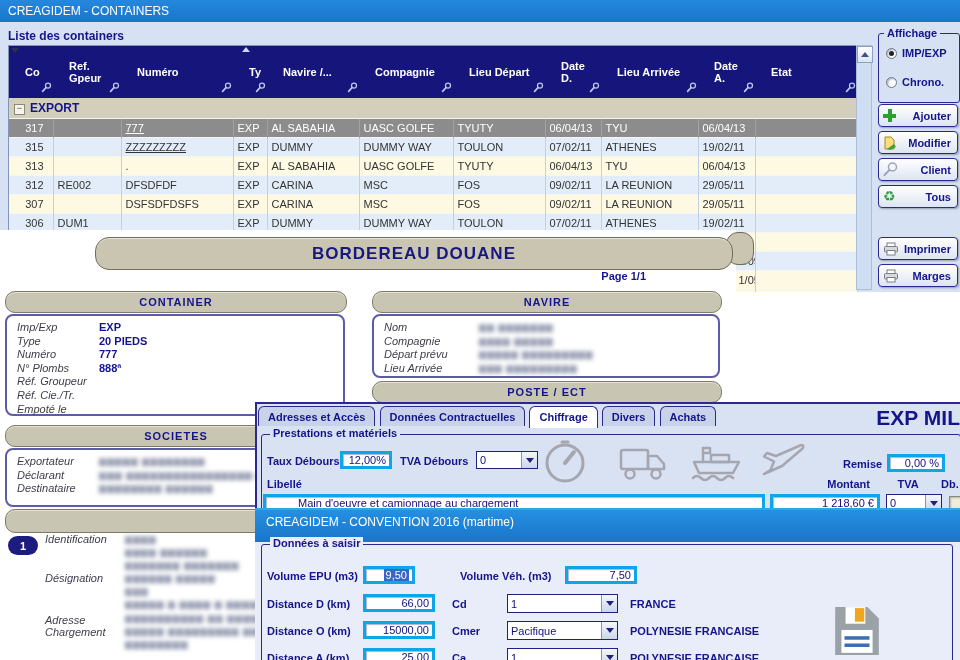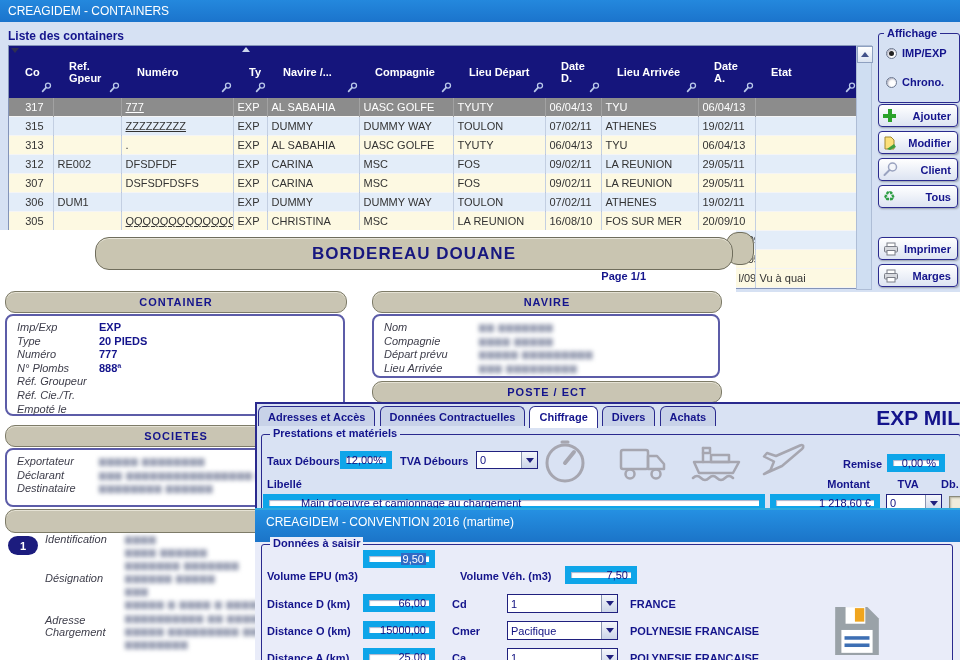--- a/index.html
+++ b/index.html
@@ -79,21 +79,21 @@
   .chif{position:absolute;left:255px;top:402px;width:705px;height:110px;background:#d9e2f3;z-index:5;
         border-left:2px solid #2a2a8e;border-top:2px solid #2a2a8e;box-sizing:border-box;}
   .tabrow{position:absolute;left:1px;top:2px;height:25px;}
   .tab{display:inline-block;padding:4px 9px 3px 9px;border:1px solid #2a2a8e;border-bottom:none;border-radius:6px 6px 0 0;
        background:#c8d2e8;color:#14148c;font-weight:bold;margin-right:1px;cursor:pointer;}
   .tab.active{background:#fff;padding-bottom:5px;}
   .corner-title{position:absolute;right:0px;top:2px;font-size:21px;font-weight:bold;color:#14148c;white-space:nowrap;}
   .grp-box{position:absolute;border:1px solid #2a2a8e;border-radius:3px;}
   .grp-box .legend{position:absolute;top:-8px;left:8px;padding:0 3px;font-weight:bold;color:#14148c;}
   .lbl{position:absolute;font-weight:bold;color:#14148c;white-space:nowrap;}
-  .inp{position:absolute;background:#fff;border:6px solid #0ea5e9;box-shadow:inset 1px 1px 1px #aab4cc;
+  .inp{position:absolute;background:#fff;border:3px solid #0ea5e9;box-shadow:inset 1px 1px 1px #aab4cc;
        display:flex;align-items:center;justify-content:flex-end;padding:0 3px;color:#101080;box-sizing:border-box;text-align:center;}
   .inp.left{justify-content:flex-start;padding-left:32px;}
   .sel-box{position:absolute;background:#fff;border:1px solid #20207e;display:flex;align-items:center;box-sizing:border-box;cursor:pointer;}
   .sel-box .val{flex:1;padding:0 3px;color:#101080;overflow:hidden;white-space:nowrap;}
   .sel-box .arr{width:15px;align-self:stretch;background:linear-gradient(#f4f6fb,#ccd5e8);border-left:1px solid #8a94b0;
                 display:flex;align-items:center;justify-content:center;}
   .sel-box .arr::before{content:"";border-left:4px solid transparent;border-right:4px solid transparent;border-top:5px solid #20207e;}
   .chk{position:absolute;width:13px;height:13px;background:#efecdc;border:1px solid #8a8a7a;box-shadow:inset 1px 1px 2px #b8b5a2;box-sizing:border-box;}
   .hl{background:#316ac5;color:#fff;padding:0 2px;}
 
@@ -220,20 +220,23 @@
                 <span>Etat</span>
                 <svg class="mag" width="11" height="11" viewBox="0 0 11 11">
                   <circle cx="7" cy="3.6" r="2.5" fill="none" stroke="#b9c8ea" stroke-width="1.3"></circle>
                   <line x1="5" y1="5.6" x2="1.6" y2="9.4" stroke="#b9c8ea" stroke-width="1.7" stroke-linecap="round"></line>
                 </svg>
               </th>
 
           </tr>
         </thead>
         <tbody>
+          <tr class="grp">
+            <td colspan="11"><span class="minusbox"></span><span>EXPORT</span></td>
+          </tr>
 
             <tr class="sel">
               <td class="c-co">317</td>
               <td></td>
               <td class="u">777</td>
               <td>EXP</td>
               <td>AL SABAHIA</td>
               <td>UASC GOLFE</td>
               <td>TYUTY</td>
               <td>06/04/13</td>
@@ -625,21 +628,21 @@
 
   <div class="conv">
     <div class="conv-title">
       <span>CREAGIDEM - CONVENTION 2016 (martime)</span>
     </div>
     <div class="grp-box" style="left:6px;top:34px;width:690px;height:120px;">
       <span class="legend" style="background:#e9ecf9;">Données à saisir</span>
     </div>
 
     <div class="lbl" style="left:12px;top:60px;">Volume EPU (m3)</div>
-    <div class="inp" style="left:108px;top:40px;width:72px;height:18px;">
+    <div class="inp" style="left:108px;top:56px;width:52px;height:18px;">
         <span class="hl">9,50</span>
       </div>
     <div class="lbl" style="left:205px;top:60px;">Volume Véh. (m3)</div>
     <div class="inp" style="left:310px;top:56px;width:72px;height:18px;">
         <span>7,50</span>
       </div>
 
     <div class="lbl" style="left:12px;top:88px;">Distance D (km)</div>
     <div class="inp" style="left:108px;top:84px;width:72px;height:18px;">
         <span>66,00</span>

